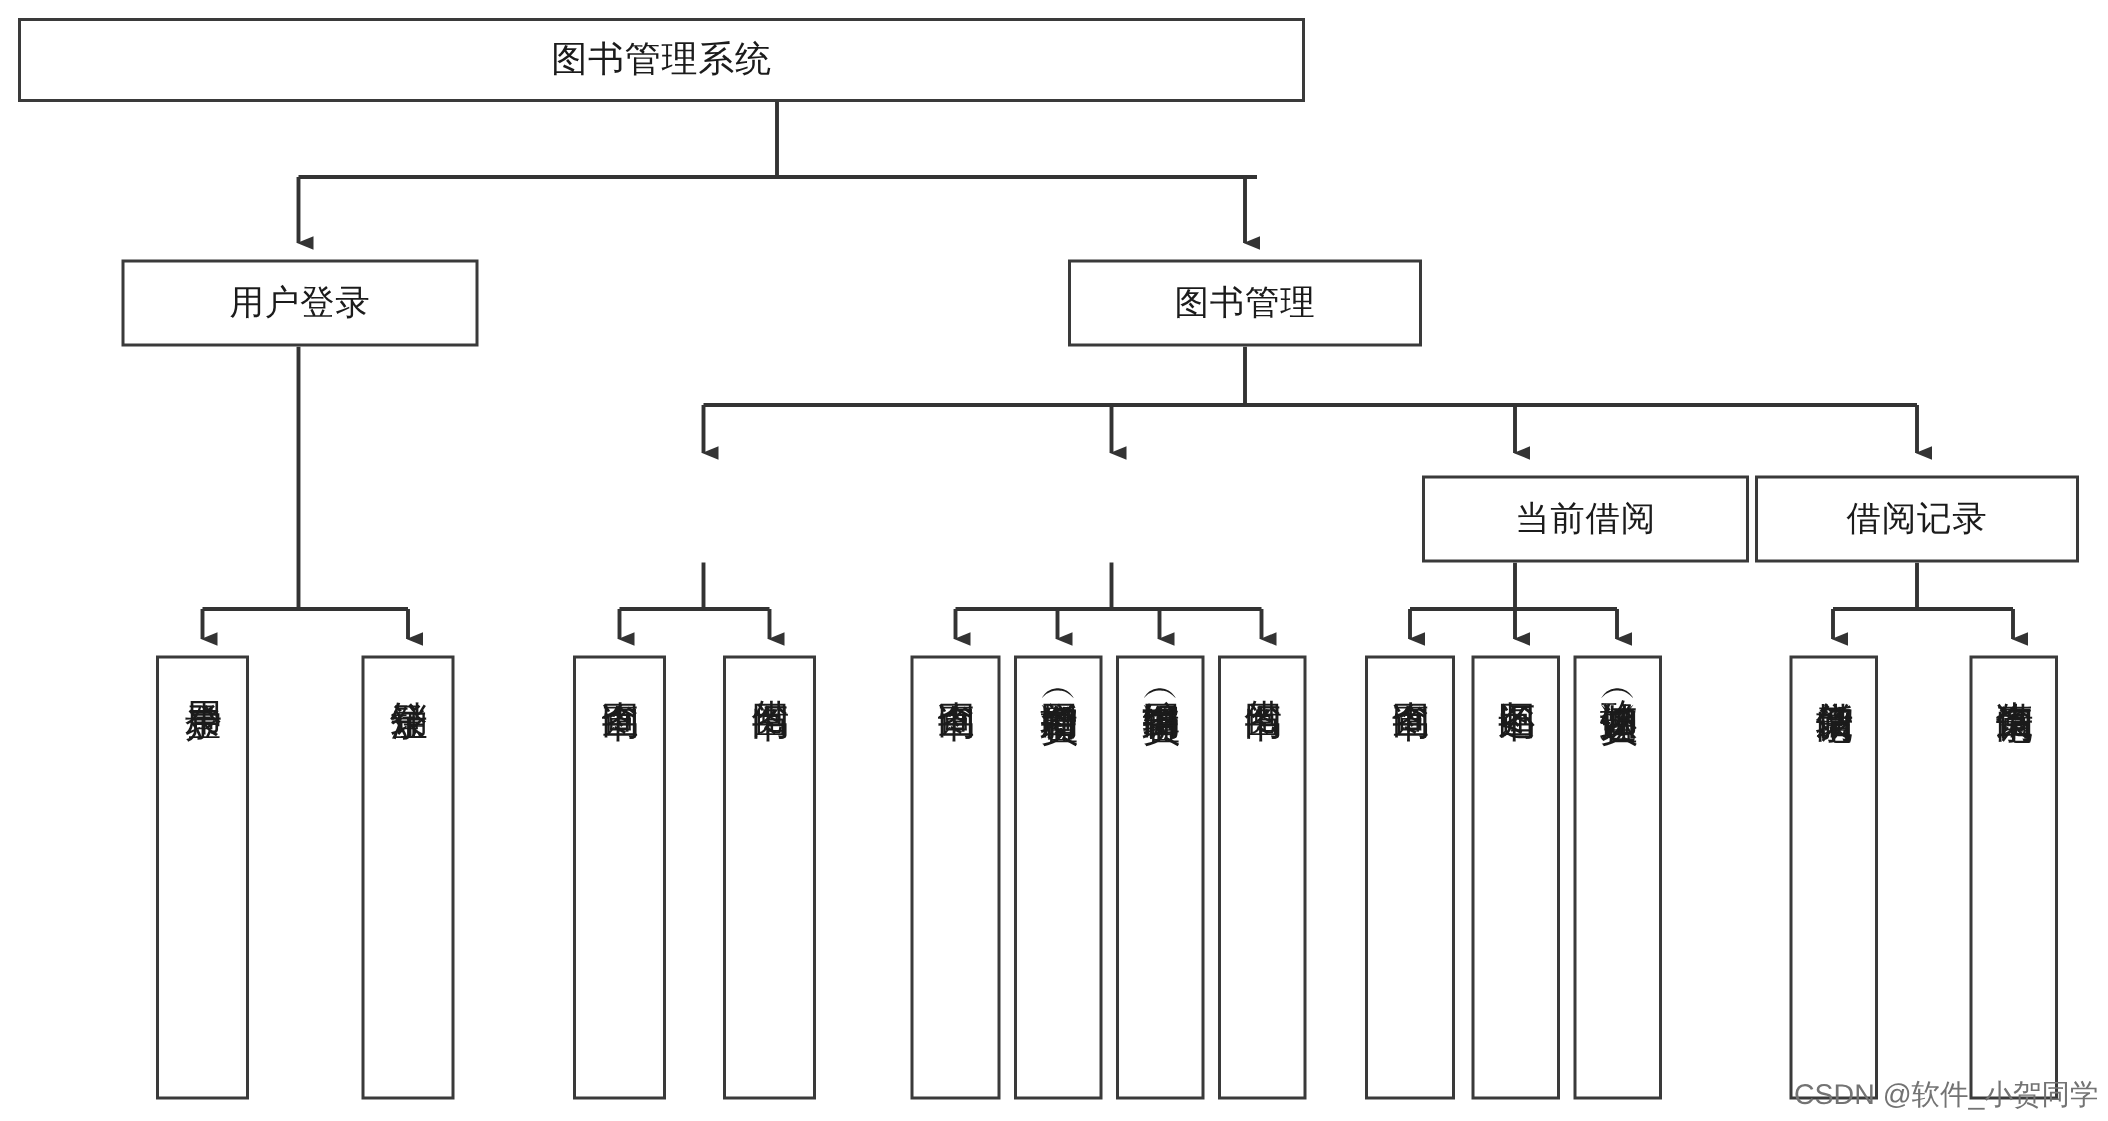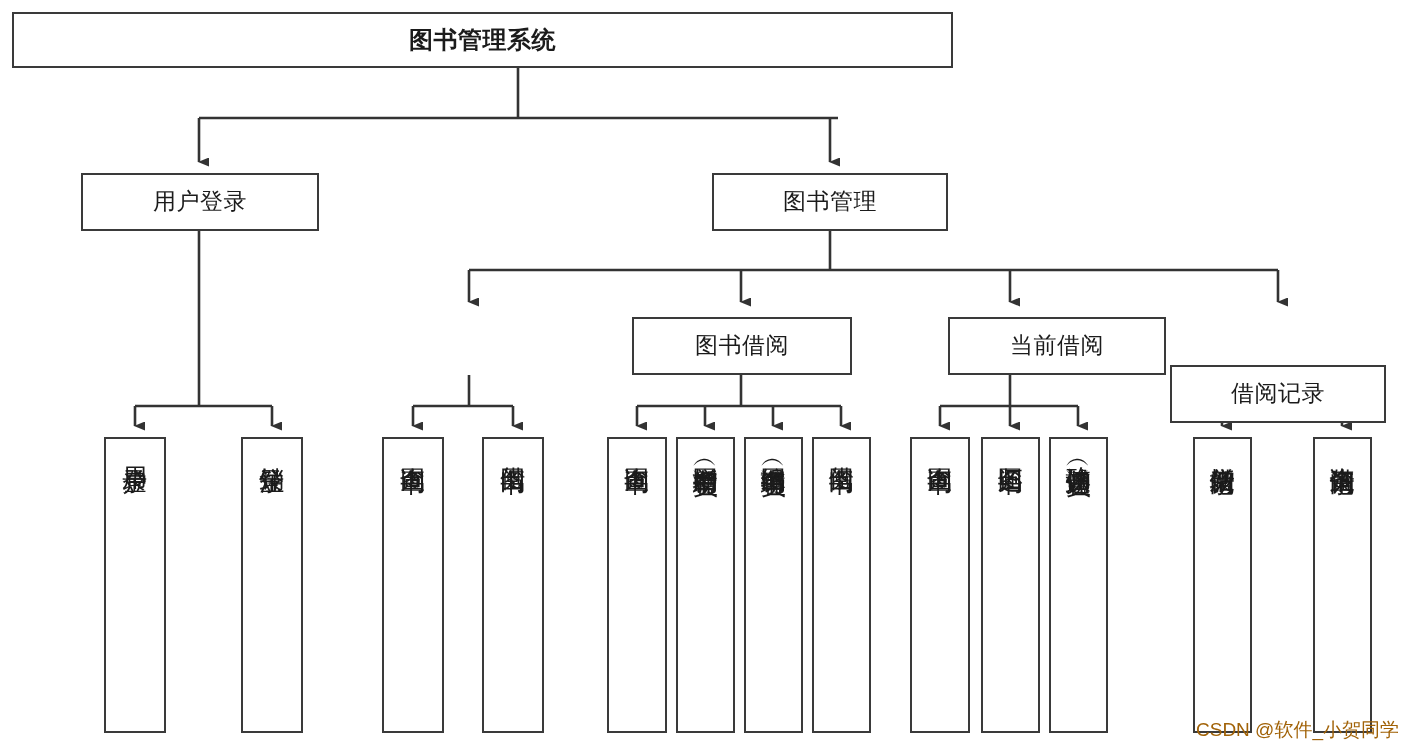--- a/index.html
+++ b/index.html
@@ -58,21 +58,21 @@
   }
   .node.v .label {
     writing-mode: vertical-rl;
     text-orientation: upright;
     font-size: 25px;
     line-height: 1.05;
     letter-spacing: 1px;
   }
   .watermark {
     position: absolute;
-    color: #a16207;
+    color: #737373;
     font-size: 19px;
     white-space: nowrap;
     z-index: 5;
     font-family: "Liberation Sans", "DejaVu Sans", sans-serif;
   }
 </style>
 </head>
 <body>
 
 <div id="canvas">
@@ -120,42 +120,39 @@
       <path d="M1010,406 L1010,426" marker-end="url(#arrow)"></path>
       <path d="M1078,406 L1078,426" marker-end="url(#arrow)"></path>
 
       <path d="M1278,375 L1278,406"></path>
       <path d="M1222,406 L1342,406"></path>
       <path d="M1222,406 L1222,426" marker-end="url(#arrow)"></path>
       <path d="M1342,406 L1342,426" marker-end="url(#arrow)"></path>
     </g>
   </svg>
 
-  <div class="node h root" style="left:12px; top:12px; width:941px; height:56px;font-weight:bold;">
+  <div class="node h root" style="left:12px; top:12px; width:858px; height:56px;">
     <span class="label">图书管理系统</span>
   </div>
 
   <div class="node h" style="left:81px; top:173px; width:238px; height:58px;">
     <span class="label">用户登录</span>
   </div>
 
   <div class="node h" style="left:712px; top:173px; width:236px; height:58px;">
     <span class="label">图书管理</span>
   </div>
 
 
-  <div class="node h" style="left:632px; top:317px; width:220px; height:58px;">
-    <span class="label">图书借阅</span>
-  </div>
 
   <div class="node h" style="left:901px; top:317px; width:218px; height:58px;margin-left:47px;">
     <span class="label">当前借阅</span>
   </div>
 
-  <div class="node h" style="left:1170px; top:317px; width:216px; height:58px;margin-top:48px;">
+  <div class="node h" style="left:1170px; top:317px; width:216px; height:58px;">
     <span class="label">借阅记录</span>
   </div>
 
   <div class="node v" style="left:104px; top:437px; width:62px; height:296px;">
     <span class="label">用户登录</span>
   </div>
 
   <div class="node v" style="left:241px; top:437px; width:62px; height:296px;">
     <span class="label">注销登录</span>
   </div>

